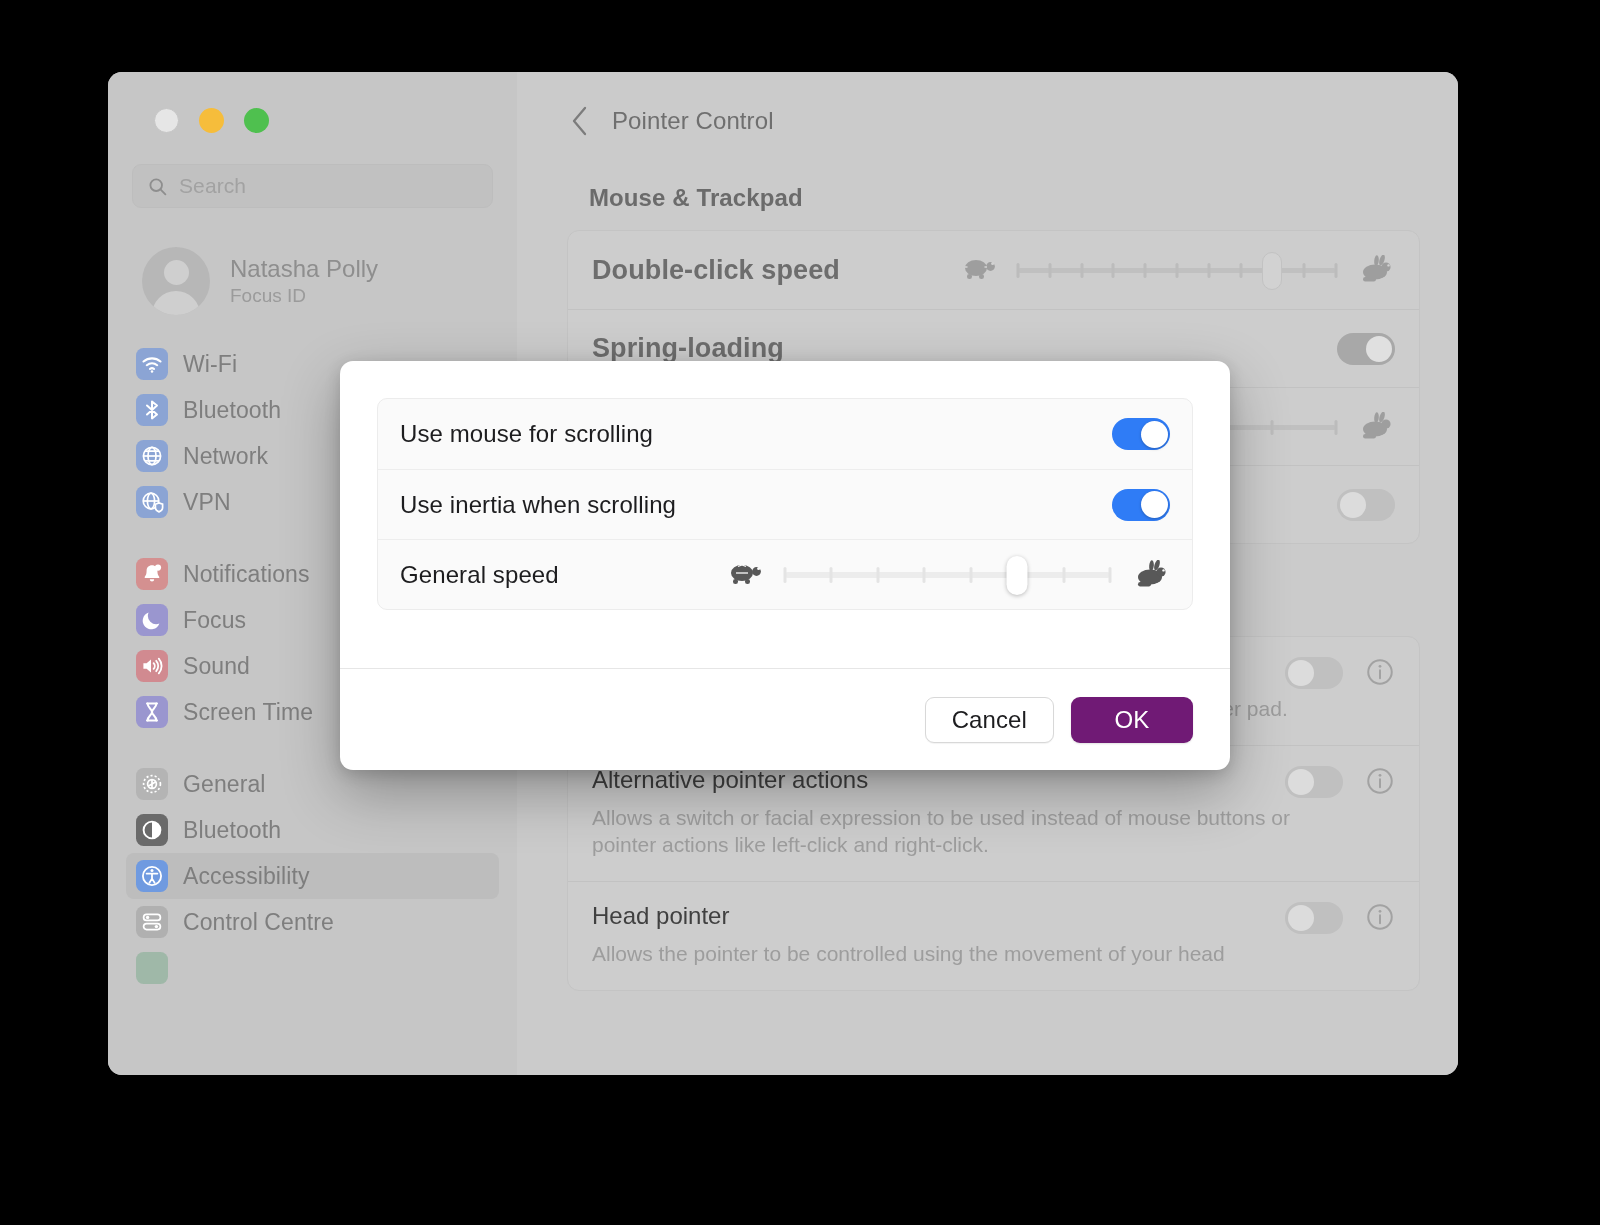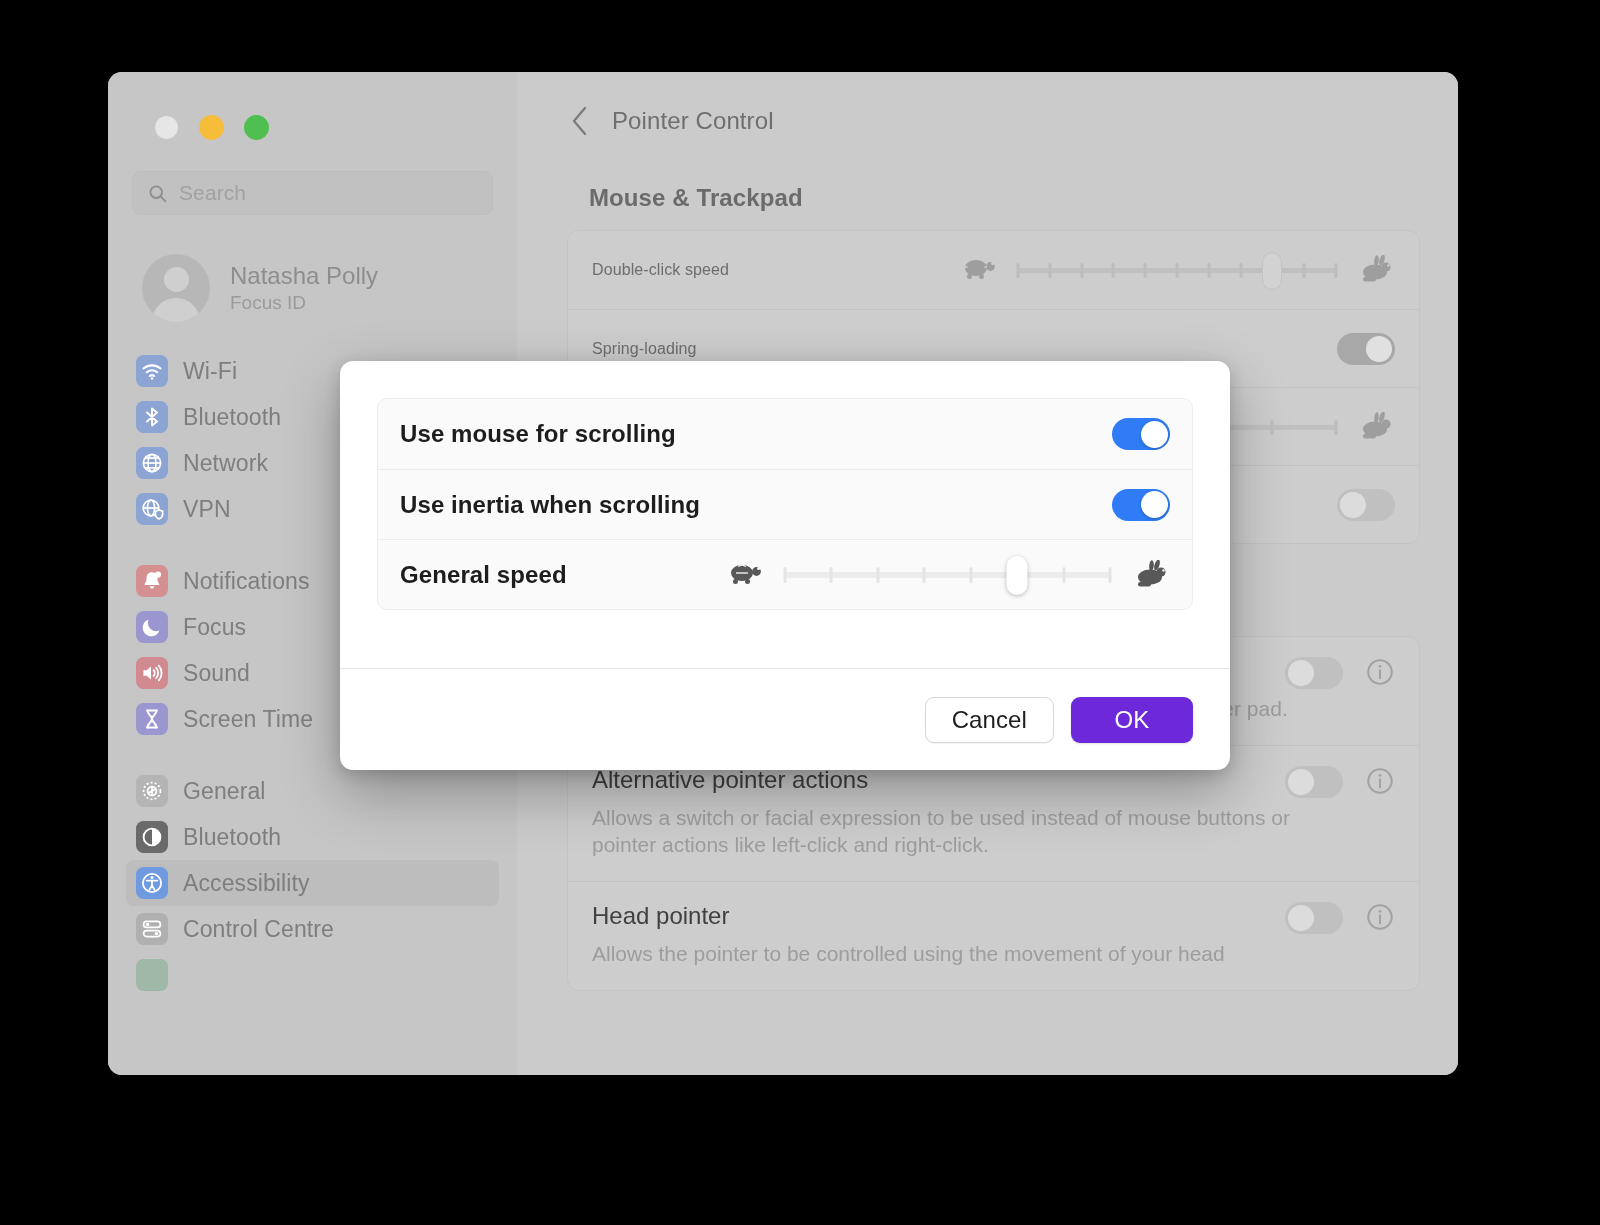--- a/index.html
+++ b/index.html
@@ -30,21 +30,21 @@
     border-radius: 14px;
     overflow: hidden;
     display: flex;
   }
 
   
   .sidebar {
     width: 409px;
     height: 100%;
     background: #c6c6c6;
-    padding: 7px 18px;
+    padding: 0 18px;
     position: relative;
     flex: none;
   }
 
   .traffic-lights {
     display: flex;
     gap: 20px;
     padding: 36px 0 0 28px;
   }
   .tl { width: 25px; height: 25px; border-radius: 50%; }
@@ -168,21 +168,21 @@
   }
 
   .row {
     display: flex;
     align-items: center;
     min-height: 78px;
     padding: 0 24px;
     border-top: 1px solid #c2c2c2;
   }
   .row:first-child { border-top: none; }
-  .row-label { font-size: 16px; color: #6d6d6d; letter-spacing: .1px; }
+  .row-label { font-size: 27px; color: #6d6d6d; letter-spacing: .1px; font-weight: bold; }
   .row-spacer { flex: 1; }
 
   .row-block {
     display: block;
     padding: 20px 24px 22px 24px;
     border-top: 1px solid #c2c2c2;
   }
   .row-block:first-child { border-top: none; }
   .rb-head { display: flex; align-items: flex-start; }
   .rb-title { font-size: 24px; color: #404040; }
@@ -251,21 +251,21 @@
     position: absolute;
     left: 340px; top: 361px;
     width: 890px; height: 409px;
     background: #ffffff;
     border-radius: 13px;
     box-shadow: 0 22px 58px rgba(0,0,0,.30), 0 4px 16px rgba(0,0,0,.16);
     pointer-events: auto;
     display: flex; flex-direction: column;
   }
 
-  .sheet-body { padding: 37px 37px 0 37px; flex: 1; font-weight: bold; }
+  .sheet-body { padding: 37px 37px 0 37px; flex: 1; }
 
   .sheet-card {
     background: #fafafa;
     border: 1px solid #ececec;
     border-radius: 10px;
     overflow: hidden;
   }
   .sheet-row {
     display: flex; align-items: center;
     height: 70px;
@@ -322,21 +322,21 @@
     padding: 0 26px;
     letter-spacing: .1px;
   }
   .btn-cancel {
     background: #ffffff; color: #1d1d1f;
     border: 1px solid #d8d8d8;
     min-width: 124px;
     box-shadow: 0 1px 1px rgba(0,0,0,.05);
   }
   .btn-ok {
-    background: #6d28d9; color: #ffffff;
+    background: #701a75; color: #ffffff;
     min-width: 122px;
     box-shadow: 0 1px 2px rgba(0,0,0,.12);
   }
 </style>
 </head>
 <body>
 
 <div id="stage">
 
   <div class="window">

